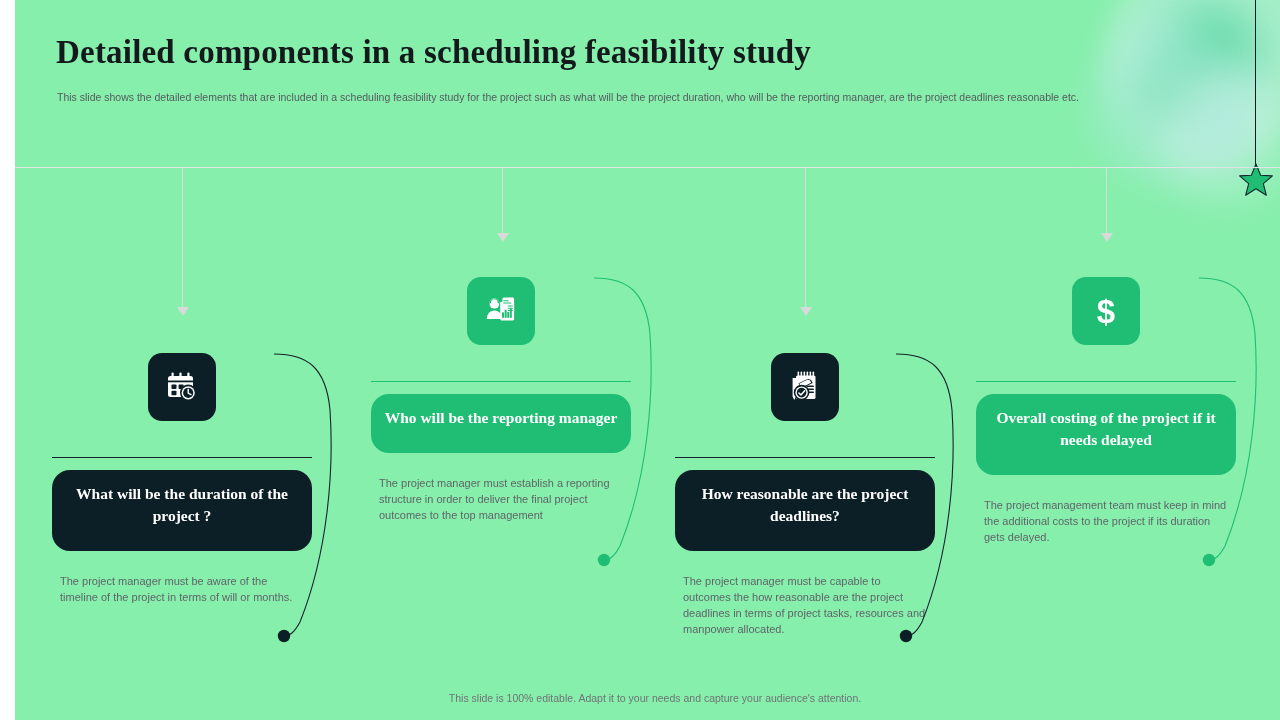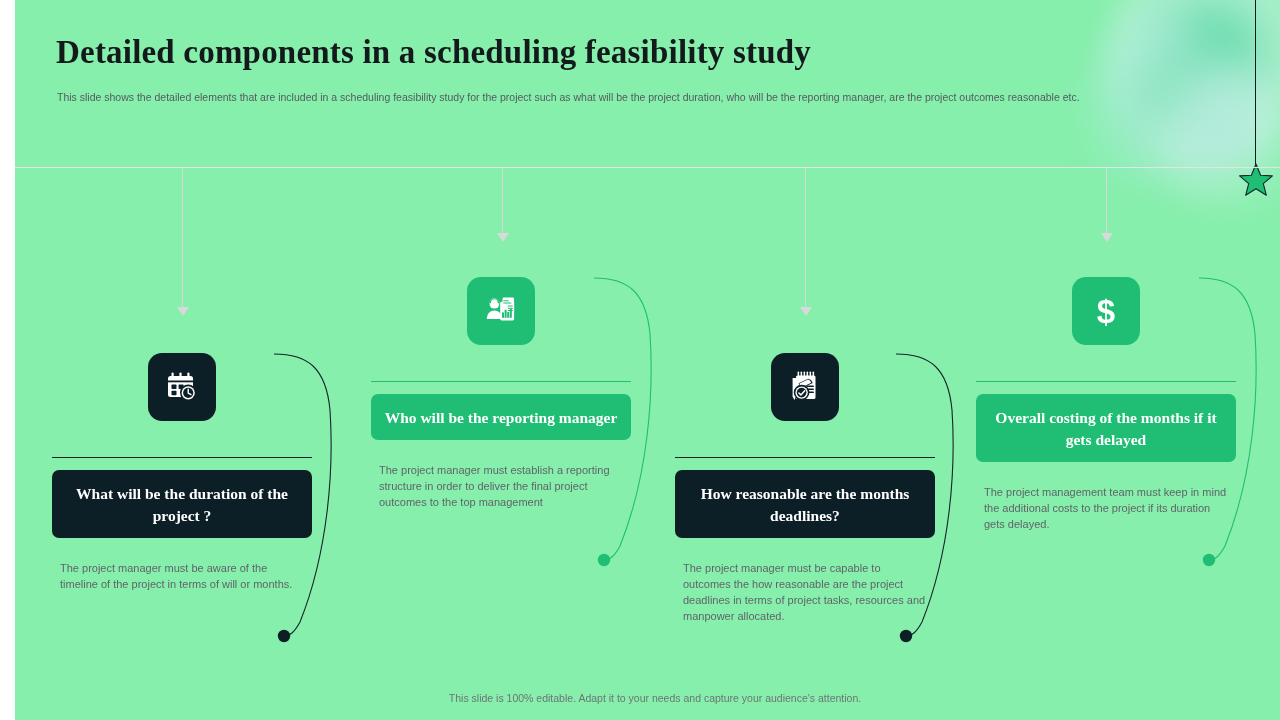--- a/index.html
+++ b/index.html
@@ -74,25 +74,25 @@
   .icon-box.green{background:#1fbe74;}
   .icon-box svg{display:block;}
 
   .top-rule{
     position:absolute;height:1px;width:100%;
   }
   .top-rule.dark{background:#16232a;}
   .top-rule.green{background:#1fbe74;}
 
   .label-box{
-    border-radius:7px;
+    border-radius:18px;
     font-family:"Liberation Serif", serif;
     font-weight:700;font-size:15.5px;line-height:22px;
     color:#ffffff;text-align:center;
-    padding:13px 10px 11px;
+    padding:13px 10px 24px;
     box-sizing:border-box;
   }
   .label-box.dark{background:#0d1f26;font-family:Liberation Serif, serif;}
   .label-box.green{background:#1fbe74;}
 
   .desc{
     font-size:11px;line-height:16px;color:#5f6568;
     padding:0 8px;box-sizing:border-box;
   }
 
@@ -113,21 +113,21 @@
   <div class="blur-blob blob-c"></div>
 
   <div class="hang-line"></div>
   <div class="star">
     <svg width="36" height="36" viewBox="0 0 36 36">
       <polygon points="18,2 22.6,13.2 34.4,13.9 25.3,21.6 28.3,33.2 18,26.7 7.7,33.2 10.7,21.6 1.6,13.9 13.4,13.2" fill="#1fbe74" stroke="#14262c" stroke-width="1.1" stroke-linejoin="round"></polygon>
     </svg>
   </div>
 
   <div class="title">Detailed components in a scheduling feasibility study</div>
-  <div class="subtitle">This slide shows the detailed elements that are included in a scheduling feasibility study for the project such as what will be the project duration, who will be the reporting manager, are the project outcomes reasonable etc.</div>
+  <div class="subtitle">This slide shows the detailed elements that are included in a scheduling feasibility study for the project such as what will be the project duration, who will be the reporting manager, are the project deadlines reasonable etc.</div>
   <div class="head-rule"></div>
 
   <div class="drop" style="left:162px;top:168px;height:148px;">
     <div class="stem" style="height:139px;"></div>
     <div class="head"></div>
   </div>
   <div class="drop" style="left:482px;top:168px;height:74px;">
     <div class="stem" style="height:65px;"></div>
     <div class="head"></div>
   </div>
@@ -228,38 +228,38 @@
         <path d="M14.4 16.6 l8.6 -4 l2.1 1 l1.1 2.2 l-8.8 4.1 l-2.3 -1 z" fill="#ffffff"></path>
         <circle cx="16.6" cy="25.6" r="7.8" fill="#0d1f26"></circle>
         <circle cx="16.6" cy="25.6" r="6.2" fill="#ffffff"></circle>
         <circle cx="16.6" cy="25.6" r="4.8" fill="#0d1f26"></circle>
         <path d="M13.9 26 l2 1.9 l3.8 -4.2" stroke="#ffffff" stroke-width="1.5" fill="none" stroke-linecap="round" stroke-linejoin="round"></path>
       </svg>
     </div>
     <div style="position:relative;margin-top:36px;height:1px;">
       <div class="top-rule dark"></div>
     </div>
-    <div class="label-box dark" style="margin-top:12px;">How reasonable are the months deadlines?</div>
+    <div class="label-box dark" style="margin-top:12px;">How reasonable are the project deadlines?</div>
     <div class="desc" style="margin-top:22px;">The project manager must be capable to outcomes the how reasonable are the project deadlines in terms of project tasks, resources and manpower allocated.</div>
   </div>
   <svg class="curve" style="left:877px;top:352px;width:90px;height:300px;">
     <path d="M4 2 C 38 2, 56 16, 60 58 C 64 118, 58 200, 30 270 C 24 281, 20 283, 16 284" fill="none" stroke="#16232a" stroke-width="1.1"></path>
     <circle cx="14" cy="284" r="6.2" fill="#0d1f26"></circle>
   </svg>
 
   <div class="col" style="left:961px;top:277px;">
     <div class="icon-box green">
       <svg width="40" height="40" viewBox="0 0 40 40">
         <text x="20" y="31.5" text-anchor="middle" font-family="Liberation Sans, sans-serif" font-size="33" font-weight="700" fill="#ffffff">$</text>
       </svg>
     </div>
     <div style="position:relative;margin-top:36px;height:1px;">
       <div class="top-rule green"></div>
     </div>
-    <div class="label-box green" style="margin-top:12px;">Overall costing of  the months if it gets delayed</div>
+    <div class="label-box green" style="margin-top:12px;">Overall costing of  the project if it needs delayed</div>
     <div class="desc" style="margin-top:22px;">The project management team must keep in mind the additional costs to the project if its duration gets delayed.</div>
   </div>
   <svg class="curve" style="left:1180px;top:276px;width:90px;height:300px;">
     <path d="M4 2 C 38 2, 56 16, 60 58 C 64 118, 58 200, 30 270 C 24 281, 20 283, 16 284" fill="none" stroke="#1fbe74" stroke-width="1.1"></path>
     <circle cx="14" cy="284" r="6.2" fill="#1fbe74"></circle>
   </svg>
 
   <div class="footer">This slide is 100% editable. Adapt it to your needs and capture your audience's attention.</div>
 
 </div>

